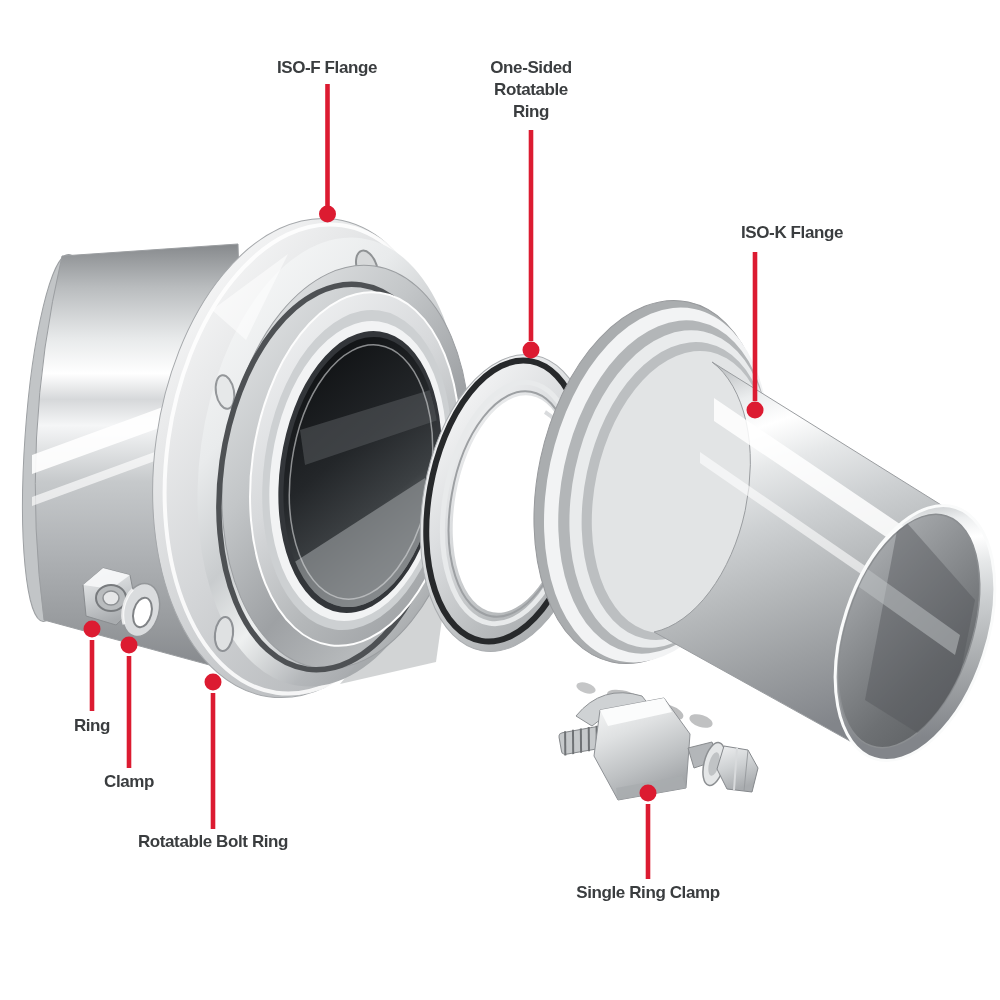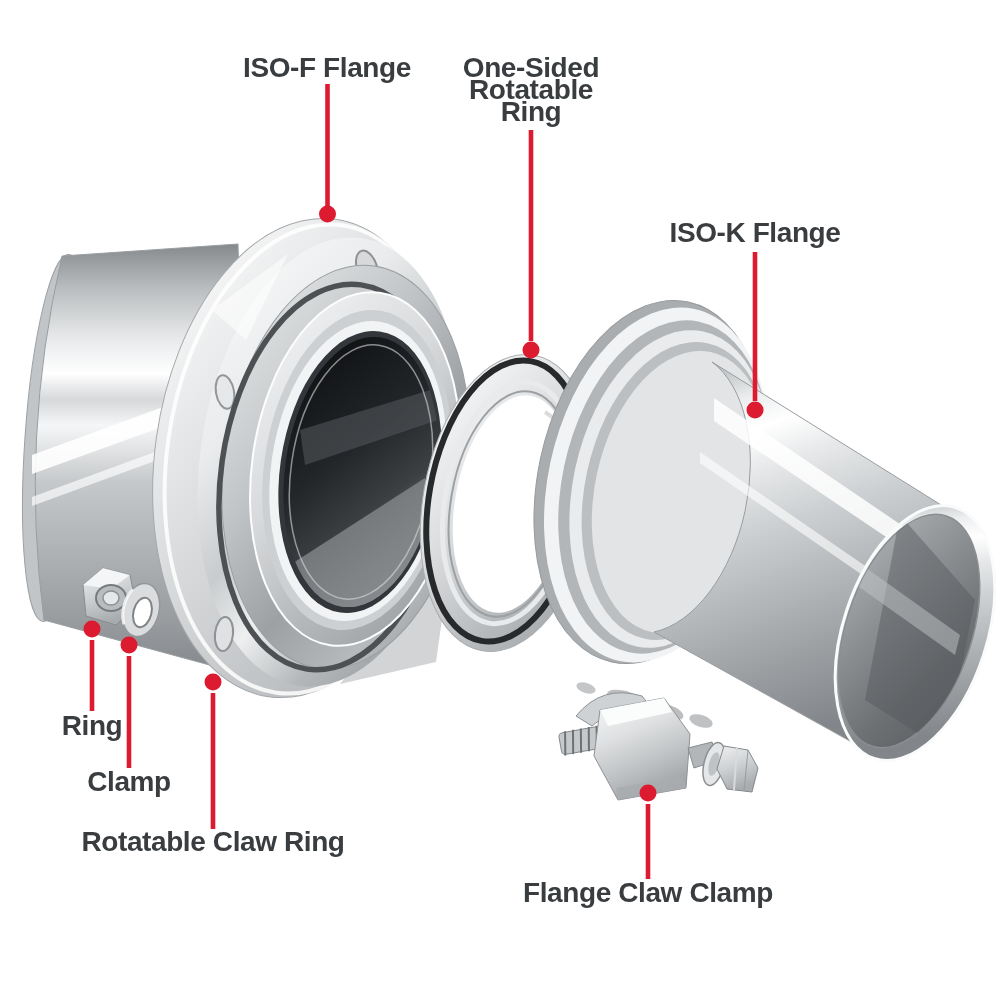--- a/index.html
+++ b/index.html
@@ -4,21 +4,21 @@
 <style>
   html,body{margin:0;padding:0;background:#ffffff;}
   body{width:1000px;height:1000px;position:relative;overflow:hidden;
        font-family:"Liberation Sans","DejaVu Sans",sans-serif;}
   #stage{position:absolute;left:0;top:0;width:1000px;height:1000px;}
   svg{position:absolute;left:0;top:0;}
   .label{
     position:absolute;
     color:var(--label-text,#3a3d3f);
     font-weight:700;
-    font-size:28px;
+    font-size:17px;
     line-height:22px;
     letter-spacing:-0.4px;
     text-align:center;
     white-space:pre-line;
     z-index:3;
   }
   .leader-line{stroke:var(--leader,#dc1b31);stroke-width:4.6;}
   .leader-dot{fill:var(--leader,#dc1b31);}
 </style>
 </head>
@@ -249,19 +249,19 @@
   <g>
     <circle class="leader-dot" cx="648" cy="793" r="8.5"></circle>
     <line class="leader-line" x1="648" y1="804" x2="648" y2="879"></line>
   </g>
 </svg>
 
 <div class="label" style="left:227px;top:57px;width:200px;">ISO-F Flange</div>
 <div class="label" style="left:441px;top:57px;width:180px;">One-Sided
 Rotatable
 Ring</div>
-<div class="label" style="left:655px;top:222px;width:200px;">ISO-K Flange</div>
+<div class="label" style="left:692px;top:222px;width:200px;">ISO-K Flange</div>
 <div class="label" style="left:42px;top:715px;width:100px;">Ring</div>
 <div class="label" style="left:54px;top:771px;width:150px;">Clamp</div>
-<div class="label" style="left:63px;top:831px;width:300px;">Rotatable Claw Ring</div>
-<div class="label" style="left:523px;top:882px;width:250px;">Flange Claw Clamp</div>
+<div class="label" style="left:63px;top:831px;width:300px;">Rotatable Bolt Ring</div>
+<div class="label" style="left:523px;top:882px;width:250px;">Single Ring Clamp</div>
 
 </div>
 
 </body></html>

